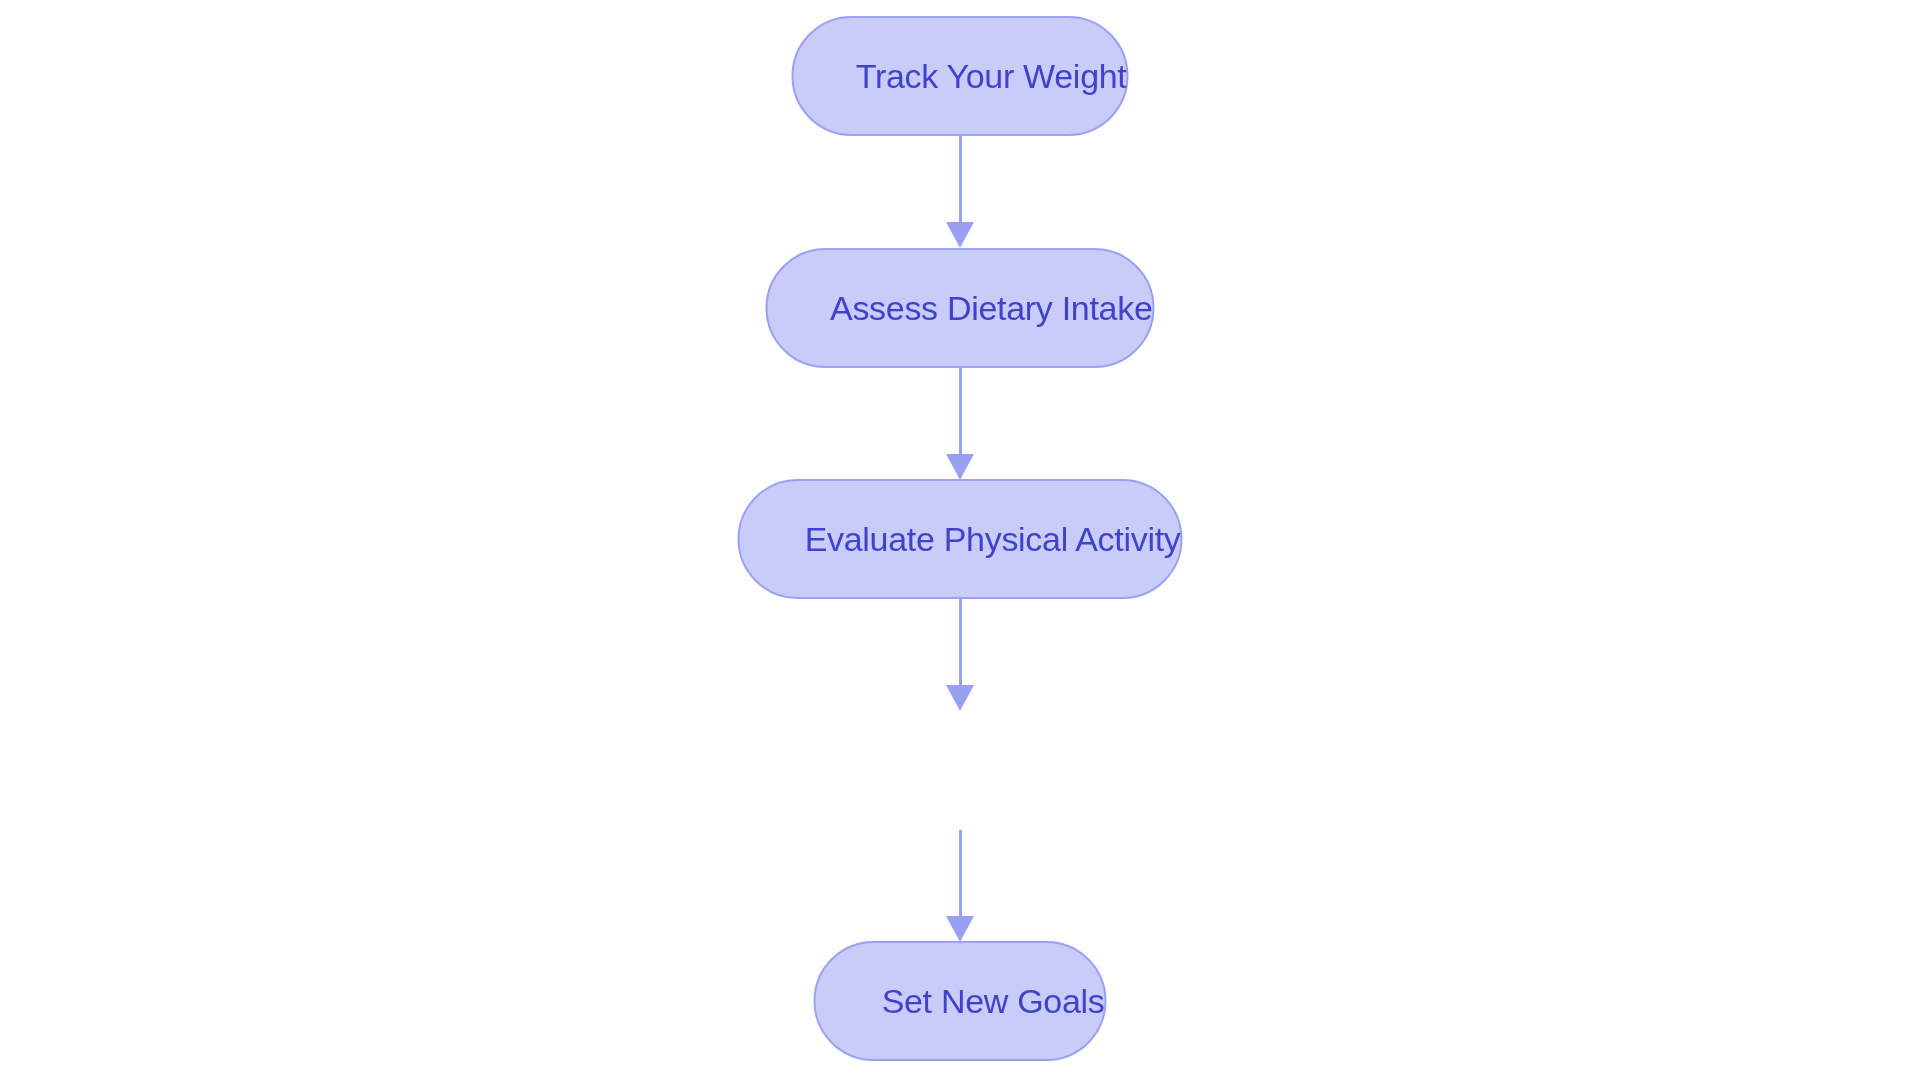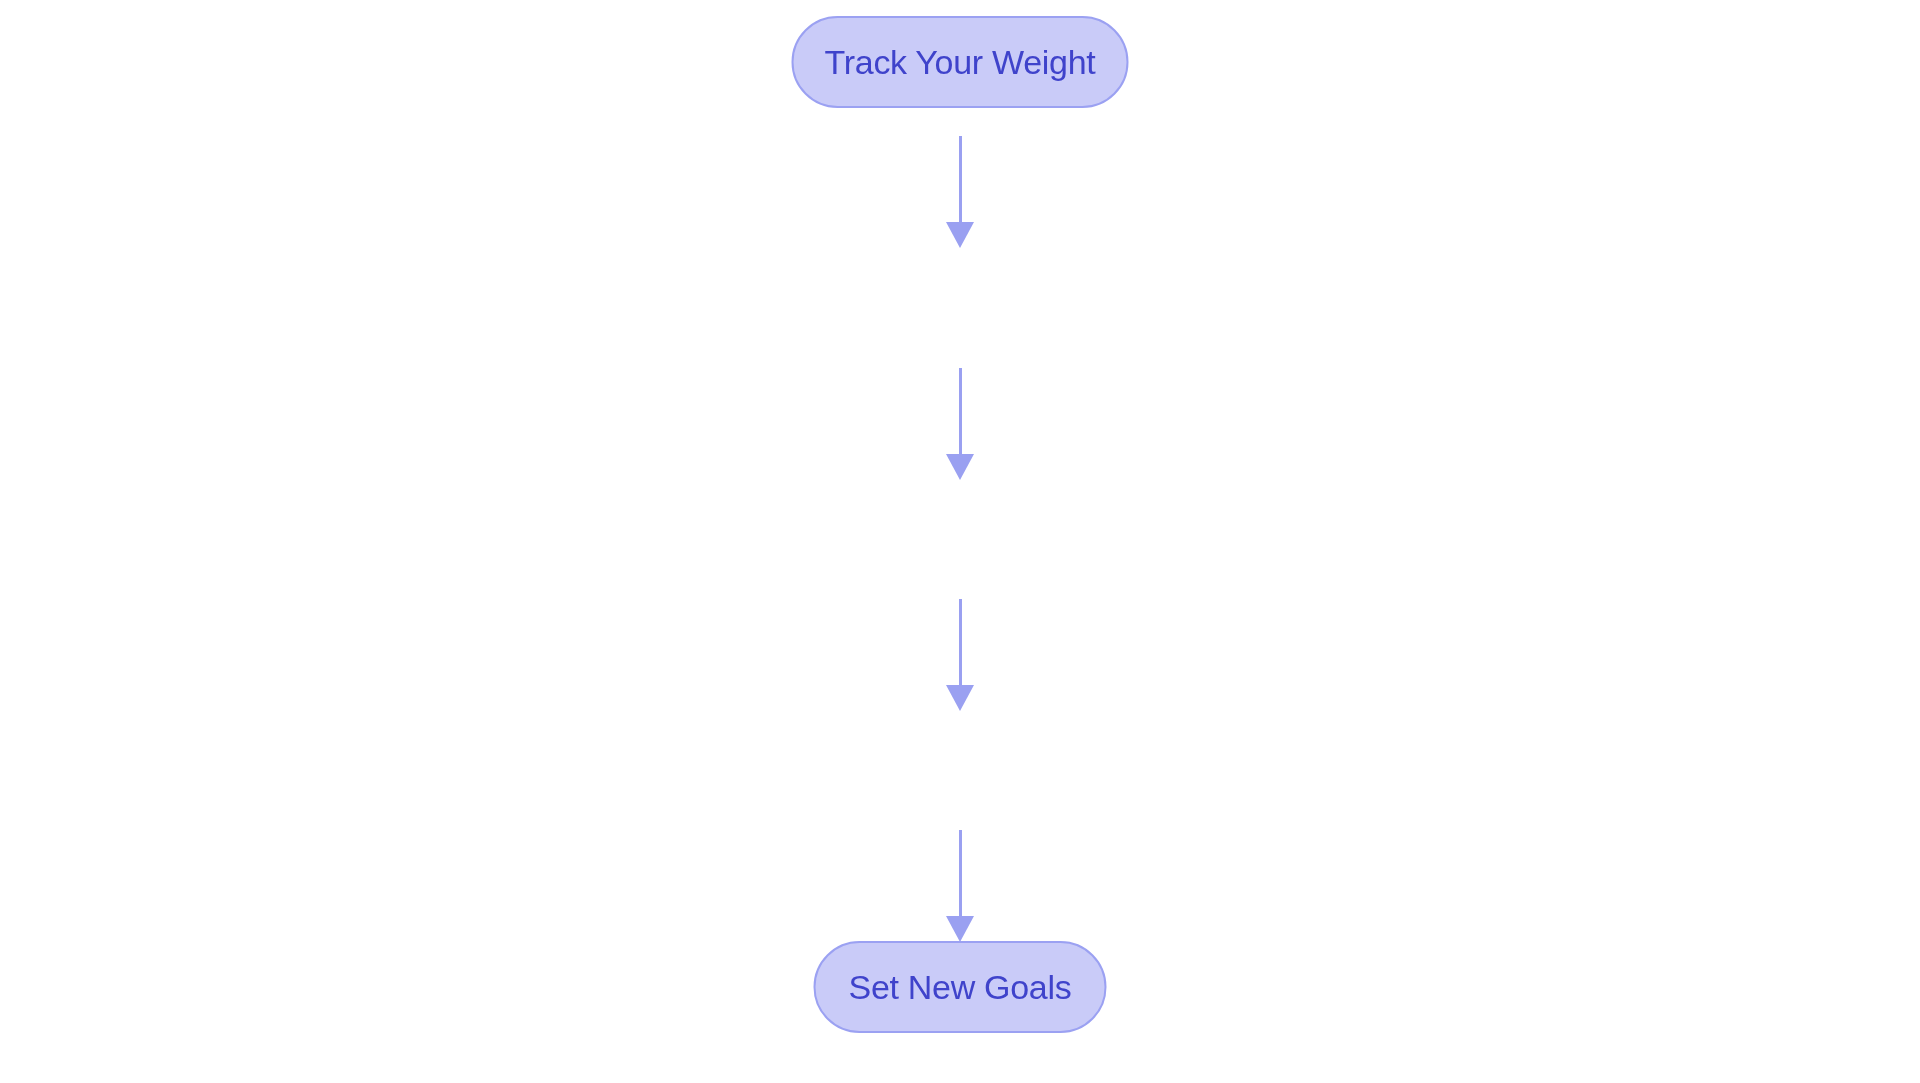--- a/index.html
+++ b/index.html
@@ -12,28 +12,28 @@
     width: 1920px;
     height: 1083px;
     background: var(--background, #ffffff);
     overflow: hidden;
     font-family: "Liberation Sans", "DejaVu Sans", sans-serif;
   }
   .node {
     position: absolute;
     left: 50%;
     transform: translateX(-50%);
-    height: 92px;
+    height: 120px;
     box-sizing: border-box;
     background: var(--node-fill, #c9cbf8);
     border: 2px solid var(--node-border, #9ba1f2);
     border-radius: 60px;
     display: flex;
     align-items: center;
-    justify-content: center;
+    justify-content: flex-end;
   }
   .node-label {
     color: var(--node-text, #3f43cb);
     font-size: 34px;
     letter-spacing: -0.3px;
     white-space: nowrap;
     text-align: center;
   }
   .n1 { top: 16px;  width: 337px; }
   .n2 { top: 248px; width: 389px; }
@@ -75,26 +75,32 @@
 
   <div class="node n1">
     <span class="node-label">Track Your Weight</span>
   </div>
 
   <div class="arrow a1">
     <div class="arrow-line"></div>
     <div class="arrow-head"></div>
   </div>
 
+  <div class="node n2">
+    <span class="node-label">Assess Dietary Intake</span>
+  </div>
 
   <div class="arrow a2">
     <div class="arrow-line"></div>
     <div class="arrow-head"></div>
   </div>
 
+  <div class="node n3">
+    <span class="node-label">Evaluate Physical Activity</span>
+  </div>
 
   <div class="arrow a3">
     <div class="arrow-line"></div>
     <div class="arrow-head"></div>
   </div>
 
 
   <div class="arrow a4">
     <div class="arrow-line"></div>
     <div class="arrow-head"></div>

